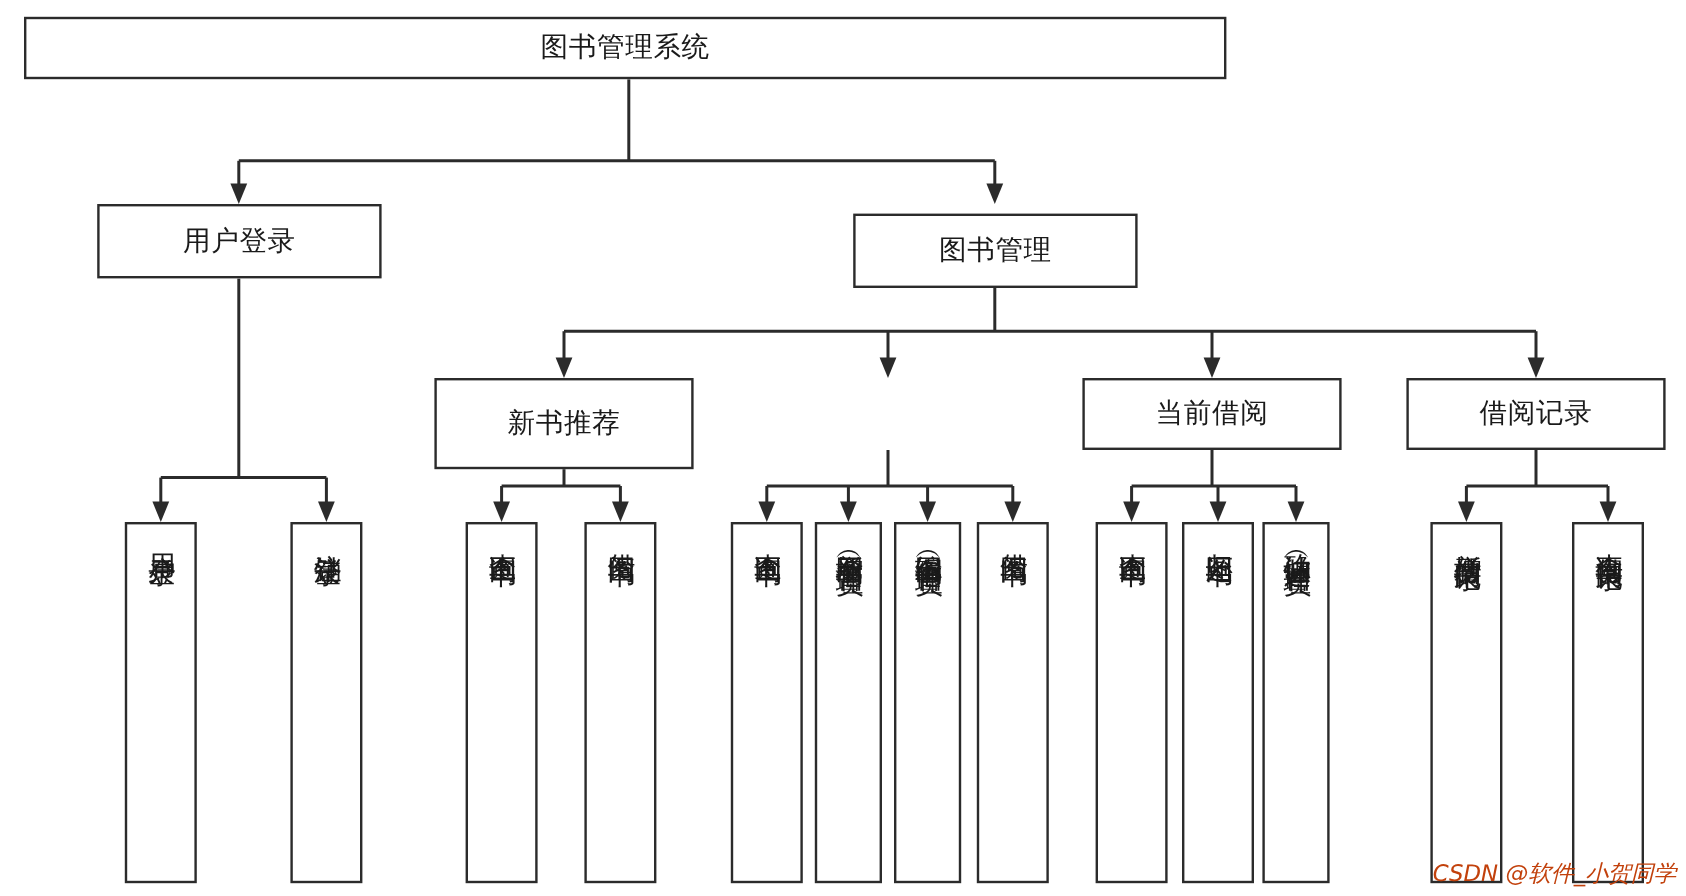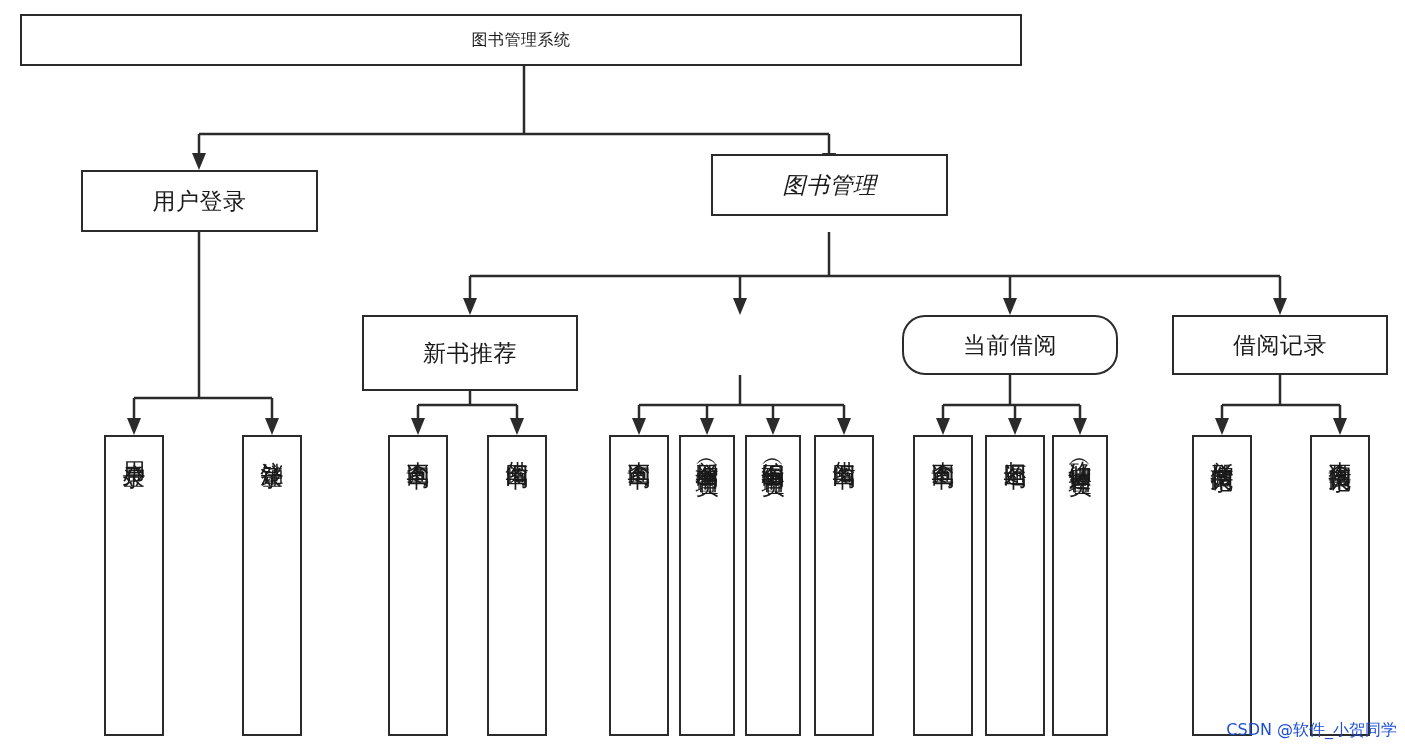--- a/index.html
+++ b/index.html
@@ -41,43 +41,44 @@
     display: block;
     text-align: center;
     line-height: 1.0;
     white-space: nowrap;
   }
   
   .h-node .node-label {
     font-size: 23px;
     letter-spacing: 0.5px;
   }
-  .root .node-label { font-size: 16px; text-align: right; }
+  .root .node-label { font-size: 23px; text-align: right; }
   
   .v-node {
     align-items: flex-start;
     padding-top: 6px;
   }
   .v-node .node-label {
     writing-mode: vertical-rl;
     text-orientation: upright;
     font-size: 23px;
     line-height: 1.18;
     letter-spacing: 2px;
     white-space: normal;
     max-height: 100%;
   }
   .watermark {
     position: absolute;
     right: 8px;
     bottom: 6px;
-    font-size: 16px;
-    color: #1d4ed8;
+    font-size: 19px;
+    color: #c2410c;
     white-space: nowrap;
     z-index: 5;
+    font-style: italic;
   }
 </style>
 </head>
 <body>
 
 <div id="diagram">
 
   <svg id="edges" viewBox="0 0 1405 747" xmlns="http://www.w3.org/2000/svg">
       <line x1="524" y1="66" x2="524" y2="134" stroke="#2b2b2b" stroke-width="2.5"></line>
       <line x1="199" y1="134" x2="829" y2="134" stroke="#2b2b2b" stroke-width="2.5"></line>
@@ -133,28 +134,28 @@
       <polygon points="1333,418 1347,418 1340,435" fill="#2b2b2b"></polygon>
     </svg>
 
   <div class="node h-node root" style="left: 20px; top: 14px; width: 1002px; height: 52px;">
     <span class="node-label">图书管理系统</span>
   </div>
 
   <div class="node h-node" style="left: 81px; top: 170px; width: 237px; height: 62px;">
     <span class="node-label">用户登录</span>
   </div>
-  <div class="node h-node" style="left: 711px; top: 154px; width: 237px; height: 62px; font-style: italic;">
+  <div class="node h-node" style="left: 711px; top: 178px; width: 237px; height: 62px;">
     <span class="node-label">图书管理</span>
   </div>
 
   <div class="node h-node" style="left: 362px; top: 315px; width: 216px; height: 76px;">
     <span class="node-label">新书推荐</span>
   </div>
-  <div class="node h-node" style="left: 902px; top: 315px; width: 216px; height: 60px; border-radius: 23px;">
+  <div class="node h-node" style="left: 902px; top: 315px; width: 216px; height: 60px;">
     <span class="node-label">当前借阅</span>
   </div>
   <div class="node h-node" style="left: 1172px; top: 315px; width: 216px; height: 60px;">
     <span class="node-label">借阅记录</span>
   </div>
 
   <div class="node v-node" style="left: 104px; top: 435px; width: 60px; height: 301px;">
     <span class="node-label">用户登录</span>
   </div>
   <div class="node v-node" style="left: 242px; top: 435px; width: 60px; height: 301px;">

